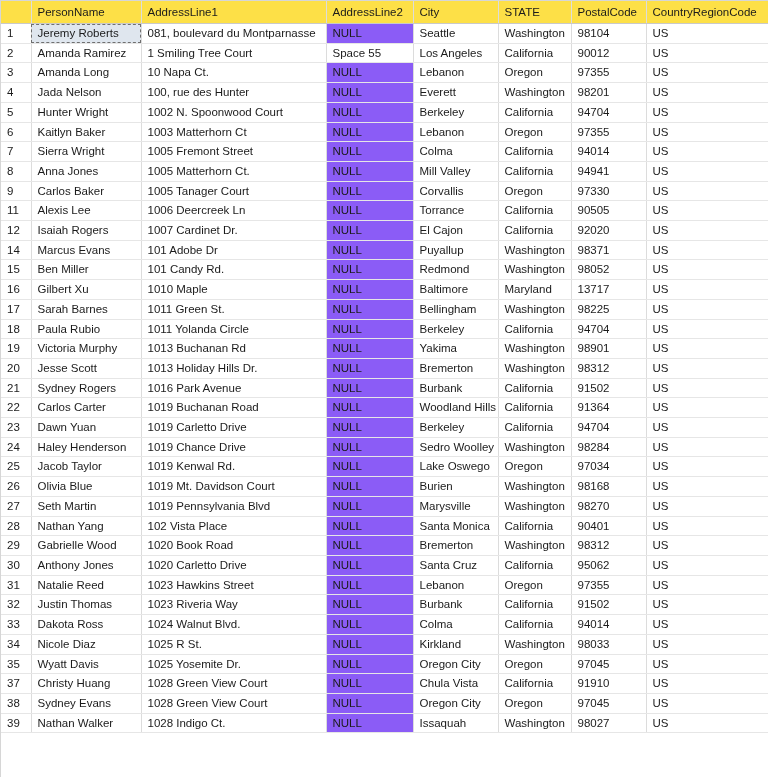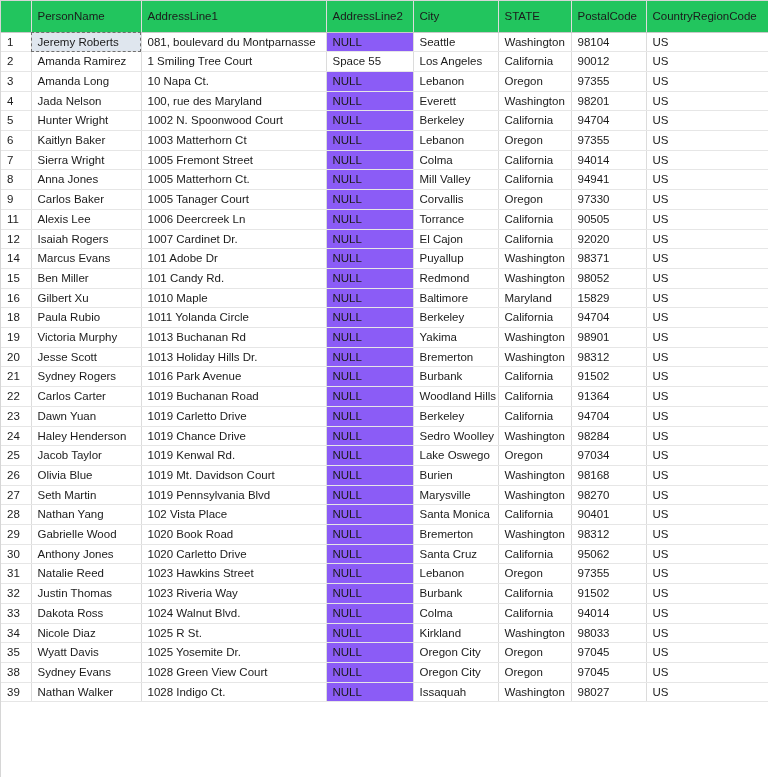--- a/index.html
+++ b/index.html
@@ -43,23 +43,23 @@
     border-bottom: 1px solid #e6e6e6;
     white-space: nowrap;
     overflow: hidden;
     text-align: left;
     font-weight: normal;
     vertical-align: middle;
     box-sizing: border-box;
   }
 
   table.results-grid thead th {
-    height: 31px;
+    height: 22px;
     line-height: 22px;
-    background: #22c55e;
+    background: #fde047;
     border-bottom: 1px solid #c9c9c9;
     color: #1b1b1b;
     font-weight: normal;
     margin-top: 48px;
   }
 
   
   .col-rownum { width: 30px; }
   .col-person { width: 110px; }
   .col-addr1  { width: 185px; }
@@ -135,21 +135,21 @@
           <td class="col-addr1">10 Napa Ct.</td>
           <td class="col-addr2 null-cell">NULL</td>
           <td class="col-city">Lebanon</td>
           <td class="col-state">Oregon</td>
           <td class="col-postal">97355</td>
           <td class="col-country">US</td>
         </tr>
         <tr>
           <td class="col-rownum rownum">4</td>
           <td class="col-person">Jada Nelson</td>
-          <td class="col-addr1">100, rue des Maryland</td>
+          <td class="col-addr1">100, rue des Hunter</td>
           <td class="col-addr2 null-cell">NULL</td>
           <td class="col-city">Everett</td>
           <td class="col-state">Washington</td>
           <td class="col-postal">98201</td>
           <td class="col-country">US</td>
         </tr>
         <tr>
           <td class="col-rownum rownum">5</td>
           <td class="col-person">Hunter Wright</td>
           <td class="col-addr1">1002 N. Spoonwood Court</td>
@@ -239,21 +239,31 @@
           <td class="col-postal">98052</td>
           <td class="col-country">US</td>
         </tr>
         <tr>
           <td class="col-rownum rownum">16</td>
           <td class="col-person">Gilbert Xu</td>
           <td class="col-addr1">1010 Maple</td>
           <td class="col-addr2 null-cell">NULL</td>
           <td class="col-city">Baltimore</td>
           <td class="col-state">Maryland</td>
-          <td class="col-postal">15829</td>
+          <td class="col-postal">13717</td>
+          <td class="col-country">US</td>
+        </tr>
+        <tr>
+          <td class="col-rownum rownum">17</td>
+          <td class="col-person">Sarah Barnes</td>
+          <td class="col-addr1">1011 Green St.</td>
+          <td class="col-addr2 null-cell">NULL</td>
+          <td class="col-city">Bellingham</td>
+          <td class="col-state">Washington</td>
+          <td class="col-postal">98225</td>
           <td class="col-country">US</td>
         </tr>
         <tr>
           <td class="col-rownum rownum">18</td>
           <td class="col-person">Paula Rubio</td>
           <td class="col-addr1">1011 Yolanda Circle</td>
           <td class="col-addr2 null-cell">NULL</td>
           <td class="col-city">Berkeley</td>
           <td class="col-state">California</td>
           <td class="col-postal">94704</td>
@@ -423,20 +433,30 @@
           <td class="col-rownum rownum">35</td>
           <td class="col-person">Wyatt Davis</td>
           <td class="col-addr1">1025 Yosemite Dr.</td>
           <td class="col-addr2 null-cell">NULL</td>
           <td class="col-city">Oregon City</td>
           <td class="col-state">Oregon</td>
           <td class="col-postal">97045</td>
           <td class="col-country">US</td>
         </tr>
         <tr>
+          <td class="col-rownum rownum">37</td>
+          <td class="col-person">Christy Huang</td>
+          <td class="col-addr1">1028 Green View Court</td>
+          <td class="col-addr2 null-cell">NULL</td>
+          <td class="col-city">Chula Vista</td>
+          <td class="col-state">California</td>
+          <td class="col-postal">91910</td>
+          <td class="col-country">US</td>
+        </tr>
+        <tr>
           <td class="col-rownum rownum">38</td>
           <td class="col-person">Sydney Evans</td>
           <td class="col-addr1">1028 Green View Court</td>
           <td class="col-addr2 null-cell">NULL</td>
           <td class="col-city">Oregon City</td>
           <td class="col-state">Oregon</td>
           <td class="col-postal">97045</td>
           <td class="col-country">US</td>
         </tr>
         <tr>

